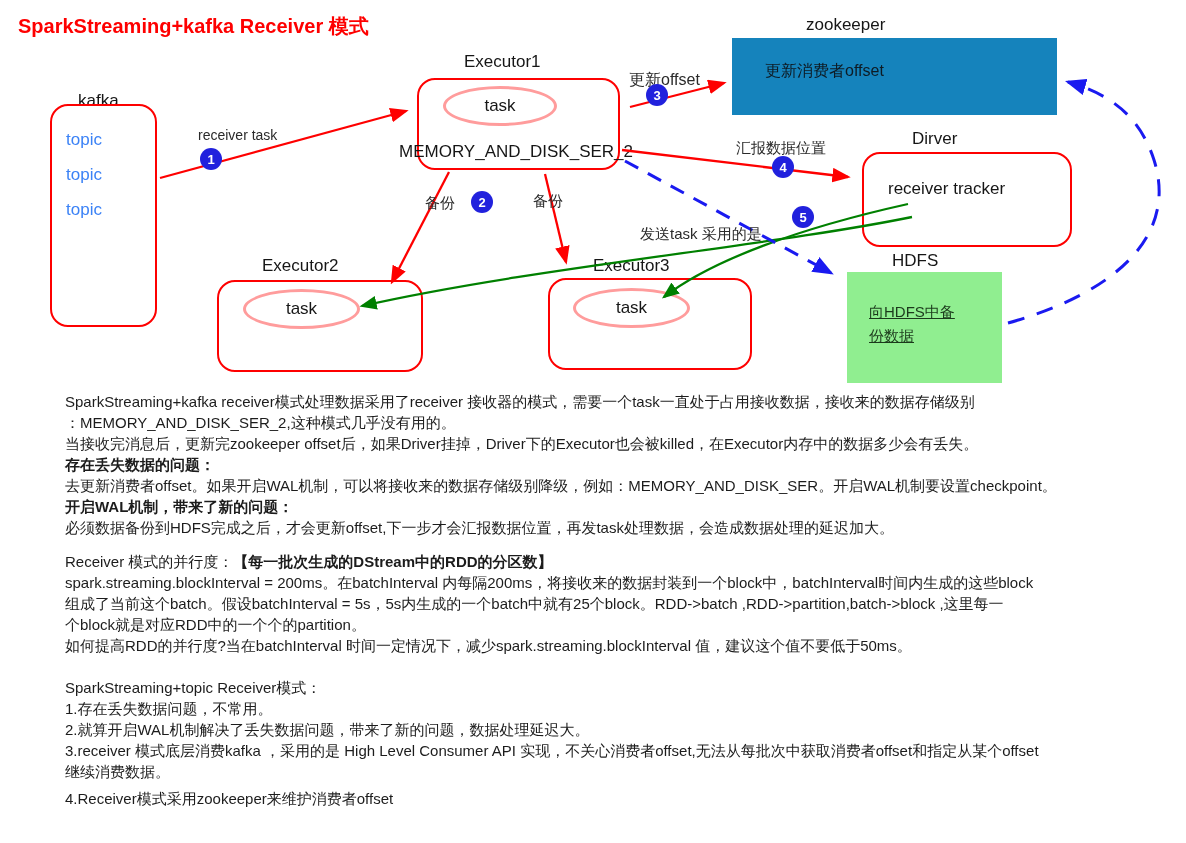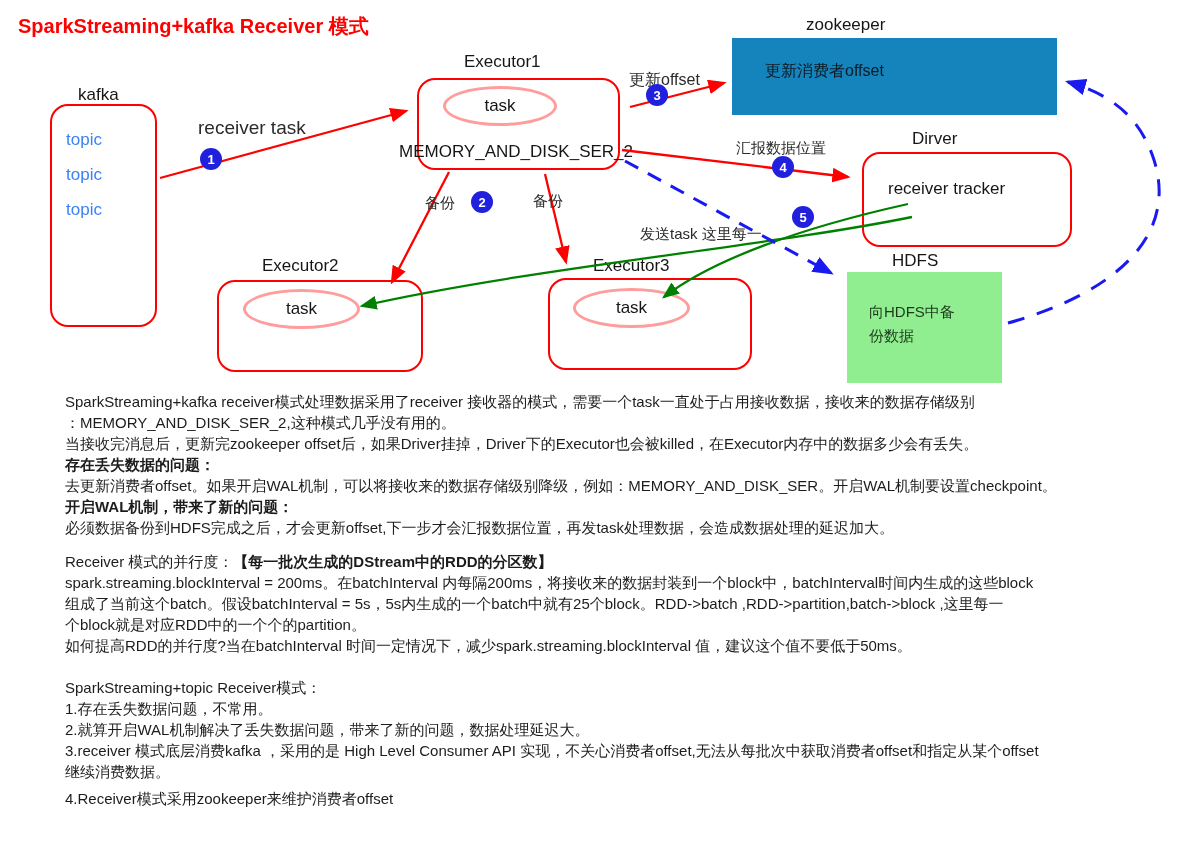--- a/index.html
+++ b/index.html
@@ -18,30 +18,30 @@
   .edge-label.lg{font-size:16px;}
   .step{width:22px;height:22px;border-radius:50%;background:#2121dd;color:#ffffff;font-size:13px;font-weight:bold;
         display:flex;align-items:center;justify-content:center;z-index:4;}
   .topics{left:66px;top:122px;z-index:1;}
   .topics div{font-size:17px;line-height:35px;color:#3b82f6;}
   svg.arrows{position:absolute;left:0;top:0;z-index:2;pointer-events:none;}
   .notes{left:29px;top:391px;width:1150px;z-index:1;margin-left:36px;}
   .nl{line-height:21px;height:21px;font-size:15px;white-space:nowrap;}
   .nl b{font-weight:bold;}
   .zk-text{left:765px;top:61px;font-size:16px;color:#0e1b24;z-index:2;white-space:nowrap;}
-  .hdfs-text{left:869px;top:300px;font-size:15px;color:#1c3a1c;line-height:24px;z-index:2;}
+  .hdfs-text{left:869px;top:300px;font-size:15px;color:#1c3a1c;line-height:24px;z-index:2;text-decoration:underline;}
 </style>
 </head>
 <body>
 
 <div class="stage">
 
   <div class="abs title">SparkStreaming+kafka Receiver 模式</div>
 
-  <div class="abs node-label" style="left:78px;top:85px;text-align:right;">kafka</div>
+  <div class="abs node-label" style="left:78px;top:91px;text-align:right;">kafka</div>
   <div class="abs box-red" style="left:50px;top:104px;width:107px;height:223px;"></div>
   <div class="abs topics">
     <div>topic</div>
     <div>topic</div>
     <div>topic</div>
   </div>
 
   <div class="abs node-label" style="left:464px;top:52px;">Executor1</div>
   <div class="abs box-red" style="left:417px;top:78px;width:203px;height:92px;"></div>
   <div class="abs ellipse" style="left:443px;top:86px;width:114px;height:40px;">
@@ -69,34 +69,34 @@
   <div class="abs ellipse" style="left:243px;top:289px;width:117px;height:40px;">
     <span>task</span>
   </div>
 
   <div class="abs node-label" style="left:593px;top:256px;">Executor3</div>
   <div class="abs box-red" style="left:548px;top:278px;width:204px;height:92px;"></div>
   <div class="abs ellipse" style="left:573px;top:288px;width:117px;height:40px;">
     <span>task</span>
   </div>
 
-  <div class="abs edge-label" style="left:198px;top:117px;font-size:19px;">receiver task</div>
+  <div class="abs edge-label" style="left:198px;top:127px;font-size:14px;">receiver task</div>
   <div class="abs step" style="left:200px;top:148px;">1</div>
 
   <div class="abs edge-label" style="left:425px;top:194px;">备份</div>
   <div class="abs step" style="left:471px;top:191px;">2</div>
   <div class="abs edge-label" style="left:533px;top:192px;">备份</div>
 
   <div class="abs edge-label lg" style="left:629px;top:70px;">更新offset</div>
   <div class="abs step" style="left:646px;top:84px;">3</div>
 
   <div class="abs edge-label" style="left:736px;top:139px;">汇报数据位置</div>
   <div class="abs step" style="left:772px;top:156px;">4</div>
 
-  <div class="abs edge-label" style="left:640px;top:225px;">发送task 这里每一</div>
+  <div class="abs edge-label" style="left:640px;top:225px;">发送task 采用的是</div>
   <div class="abs step" style="left:792px;top:206px;">5</div>
 
   <svg class="arrows" width="1186" height="400" viewBox="0 0 1186 400">
     <defs>
       <marker id="mr" viewBox="0 0 10 8" refX="8.5" refY="4" markerWidth="8" markerHeight="6.4" orient="auto">
         <path d="M0,0 L10,4 L0,8 Z" fill="#fe0000"></path>
       </marker>
       <marker id="mg" viewBox="0 0 10 8" refX="8.5" refY="4" markerWidth="7.5" markerHeight="6" orient="auto">
         <path d="M0,0 L10,4 L0,8 Z" fill="#008000"></path>
       </marker>

